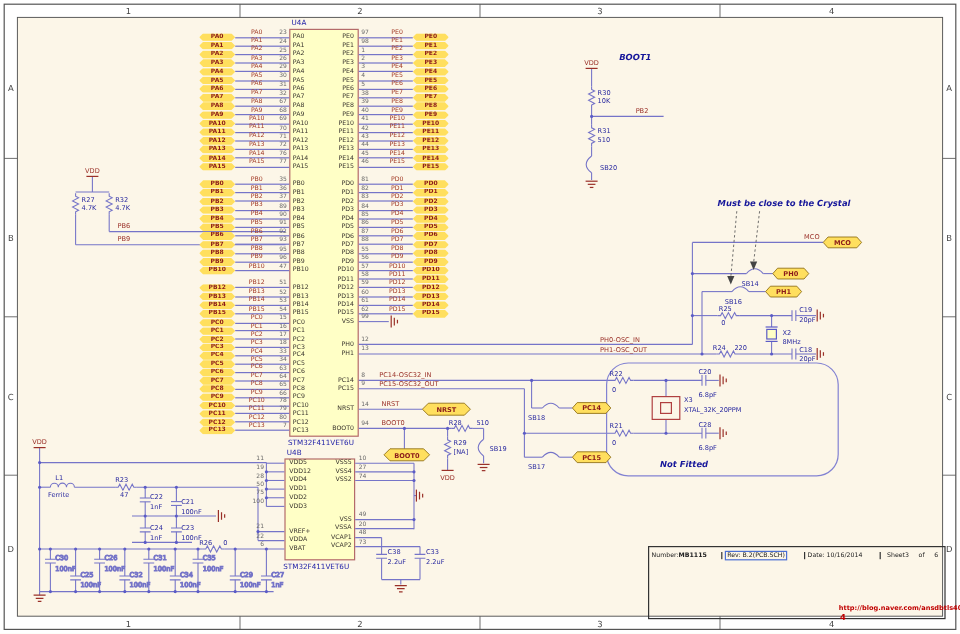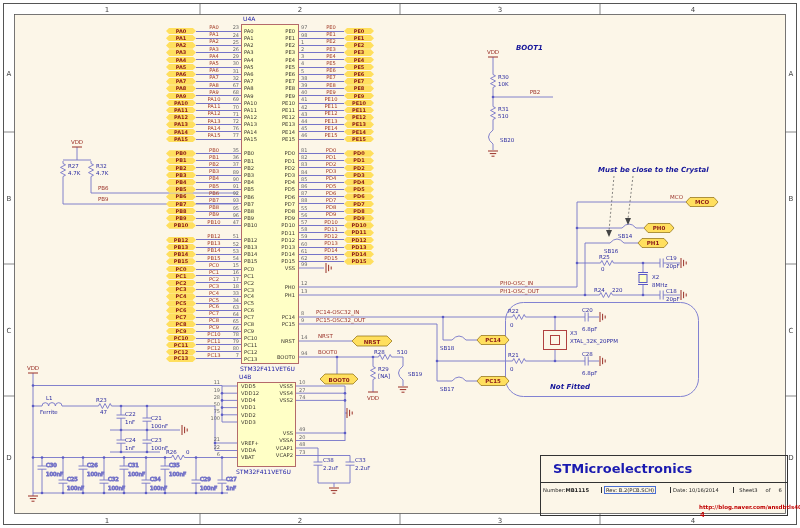--- a/index.html
+++ b/index.html
@@ -934,21 +934,20 @@
       <div class="t pnum" style="left: 299px; top: 426.4px; width: 16px; text-align: left;">49</div>
       <div class="t pname" style="left: 262px; top: 437.3px; width: 31px; text-align: right;">VSSA</div>
       <div class="t pnum" style="left: 299px; top: 433.9px; width: 16px; text-align: left;">20</div>
       <div class="t pname" style="left: 262px; top: 444.8px; width: 31px; text-align: right;">VCAP1</div>
       <div class="t pnum" style="left: 299px; top: 441.4px; width: 16px; text-align: left;">48</div>
       <div class="t pname" style="left: 262px; top: 452.3px; width: 31px; text-align: right;">VCAP2</div>
       <div class="t pnum" style="left: 299px; top: 448.9px; width: 16px; text-align: left;">73</div>
     </div>
 
 <div class="tb">
-  <div class="tb-company">STMicroelectronics</div>
   <div class="tb-bottom">
     <div class="cell-num"><span>Number:</span><b>MB1115</b></div>
     <div class="cell-rev"><span class="revbox"><span>Rev:</span> <span>B.2(PCB.SCH)</span></span></div>
     <div class="cell-date"><span>Date:</span> <span>10/16/2014</span></div>
     <div class="cell-sheet">
           <span>Sheet3</span>
           <span>of</span>
           <span>6</span>
         </div>
   </div>

